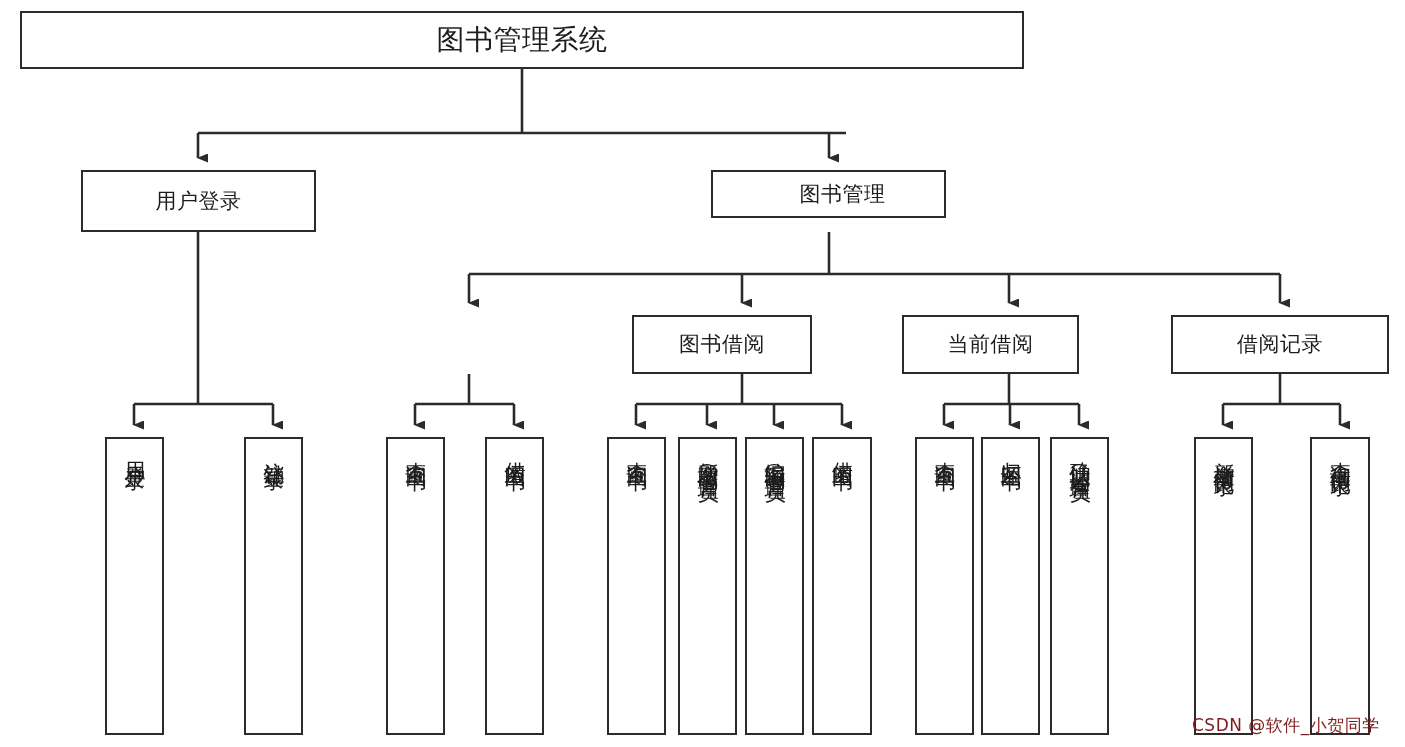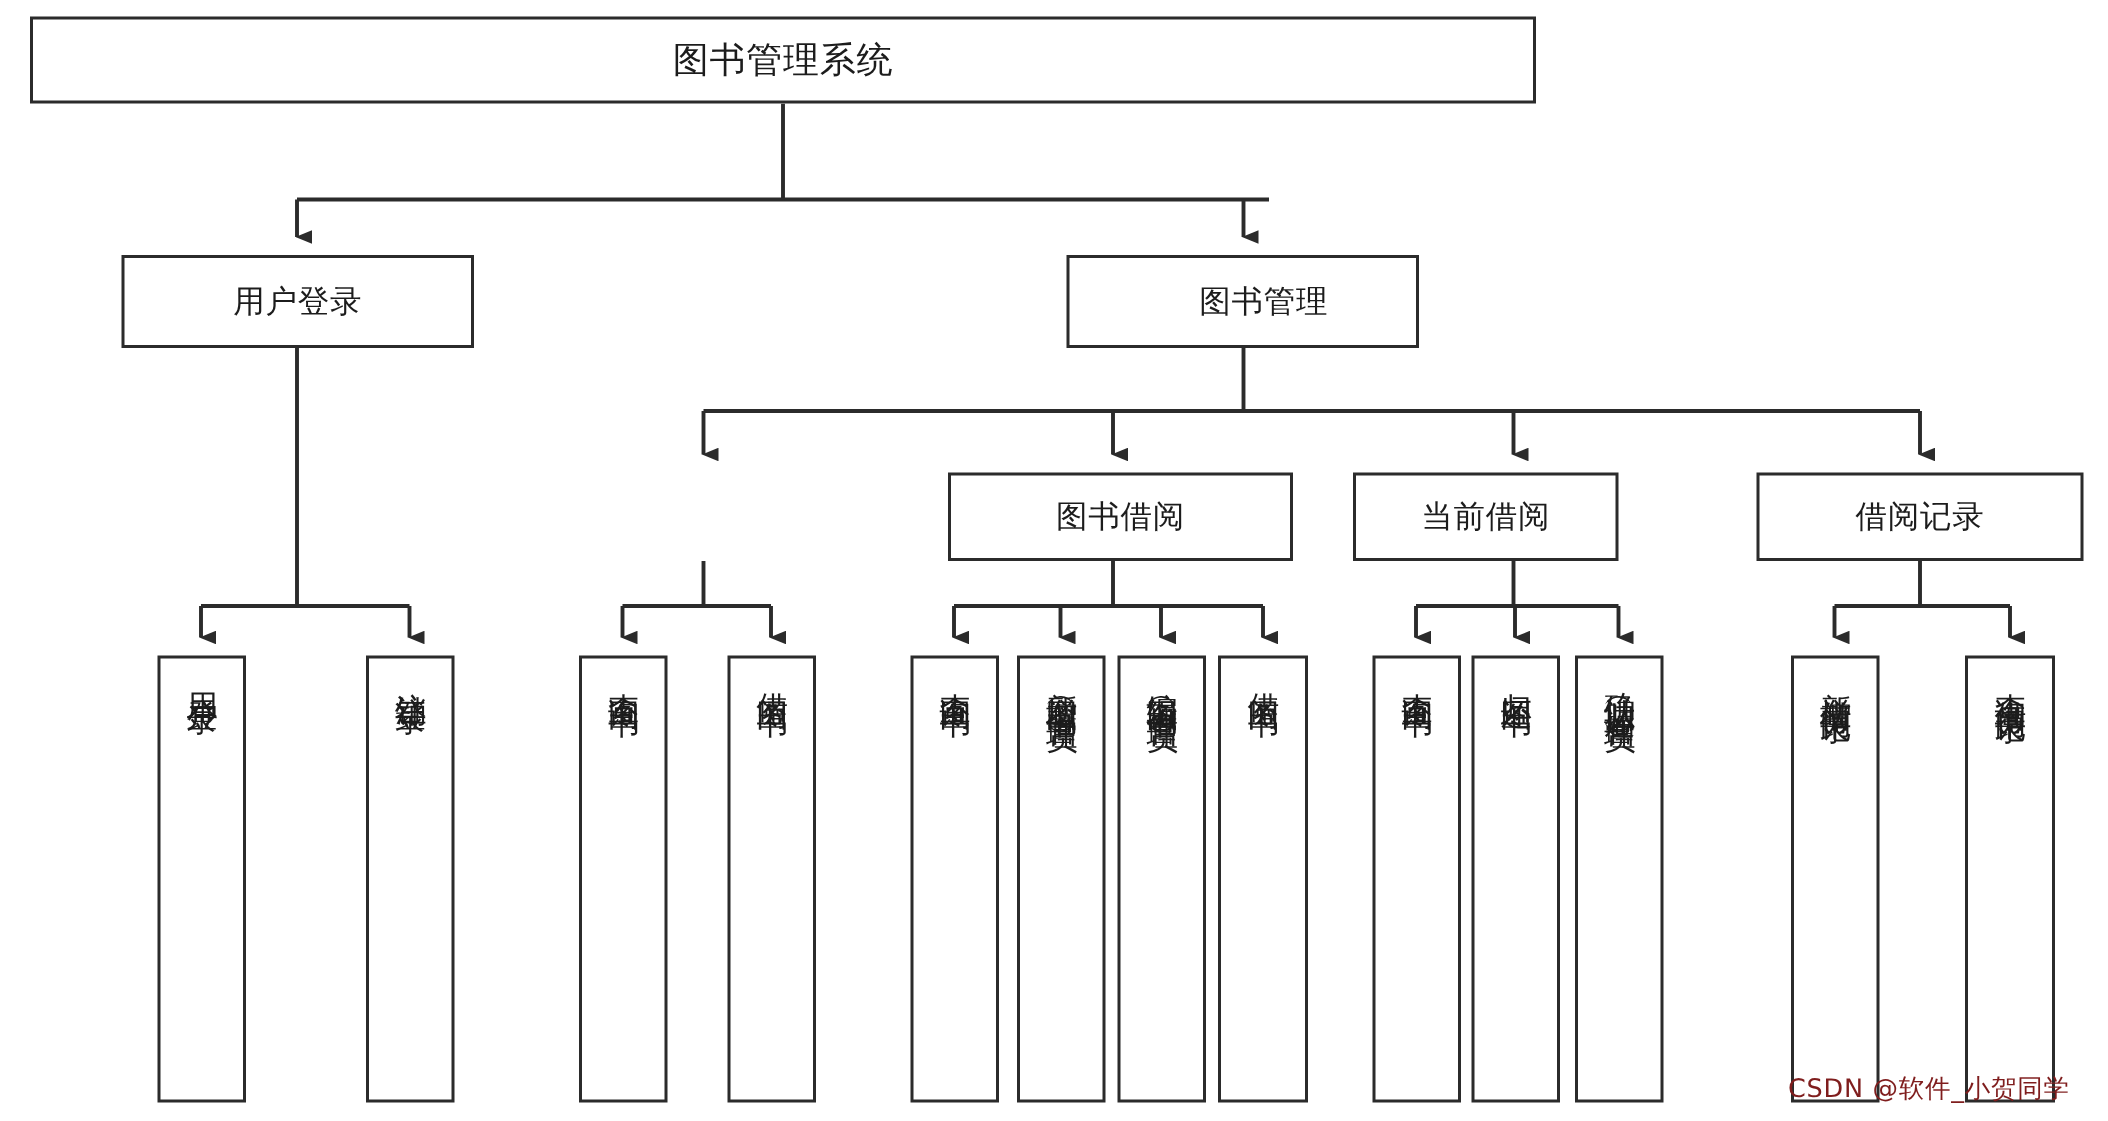--- a/index.html
+++ b/index.html
@@ -44,21 +44,21 @@
     text-align: center;
     line-height: 1.18;
     white-space: nowrap;
   }
   
   .node.horiz .node-label {
     font-size: 21px;
     letter-spacing: 0.5px;
   }
   .node.root .node-label {
-    font-size: 24px;
+    font-size: 28px;
   }
   
   .node.vert {
     align-items: flex-start;
     justify-content: center;
     padding-top: 6px;
   }
   .node.vert .node-label {
     writing-mode: vertical-rl;
     text-orientation: upright;
@@ -135,26 +135,26 @@
   </svg>
 
   <div class="node horiz root" style="left:20px; top:11px; width:1004px; height:58px;">
     <span class="node-label">图书管理系统</span>
   </div>
 
   <div class="node horiz" style="left:81px; top:170px; width:235px; height:62px;">
     <span class="node-label">用户登录</span>
   </div>
 
-  <div class="node horiz" style="left:711px; top:170px; width:235px; height:62px;padding-left:28px;">
+  <div class="node horiz" style="left:711px; top:170px; width:235px; height:48px;padding-left:28px;">
     <span class="node-label">图书管理</span>
   </div>
 
 
-  <div class="node horiz" style="left:632px; top:315px; width:230px; height:59px;">
+  <div class="node horiz" style="left:632px; top:315px; width:180px; height:59px;">
     <span class="node-label">图书借阅</span>
   </div>
 
   <div class="node horiz" style="left:902px; top:315px; width:177px; height:59px;">
     <span class="node-label">当前借阅</span>
   </div>
 
   <div class="node horiz" style="left:1171px; top:315px; width:218px; height:59px;">
     <span class="node-label">借阅记录</span>
   </div>

